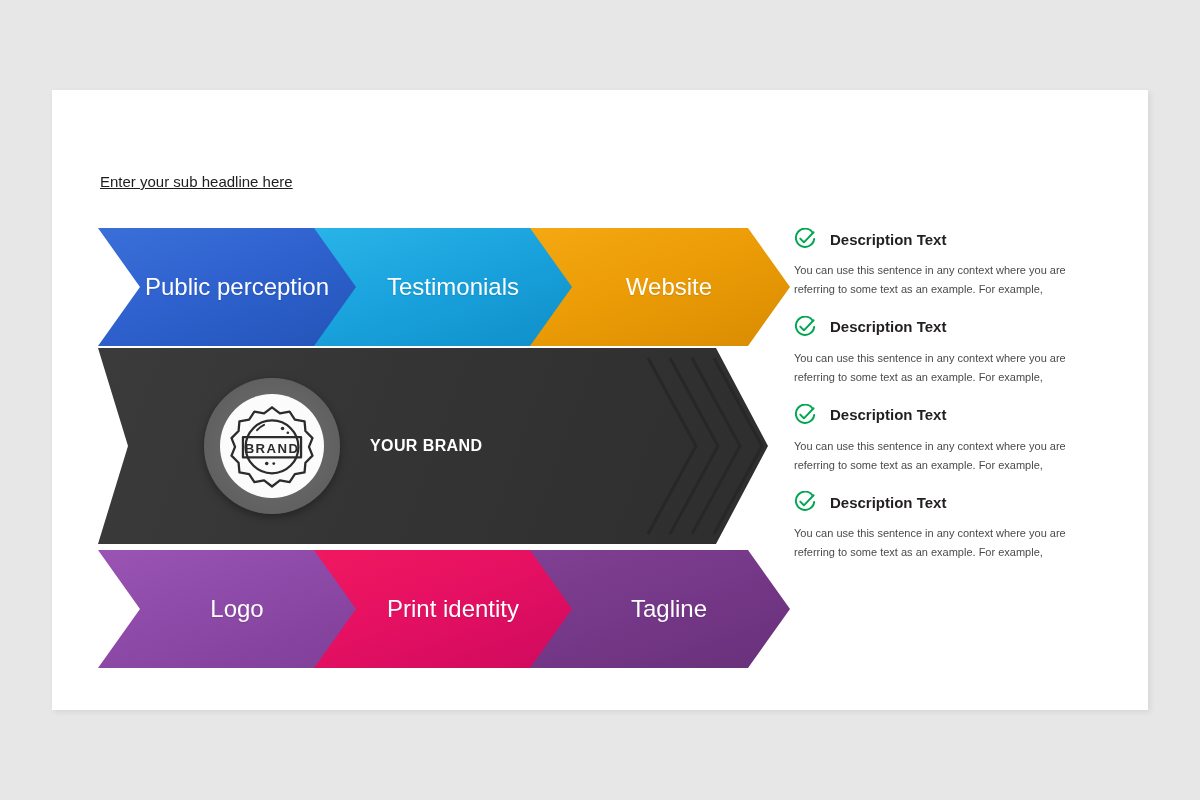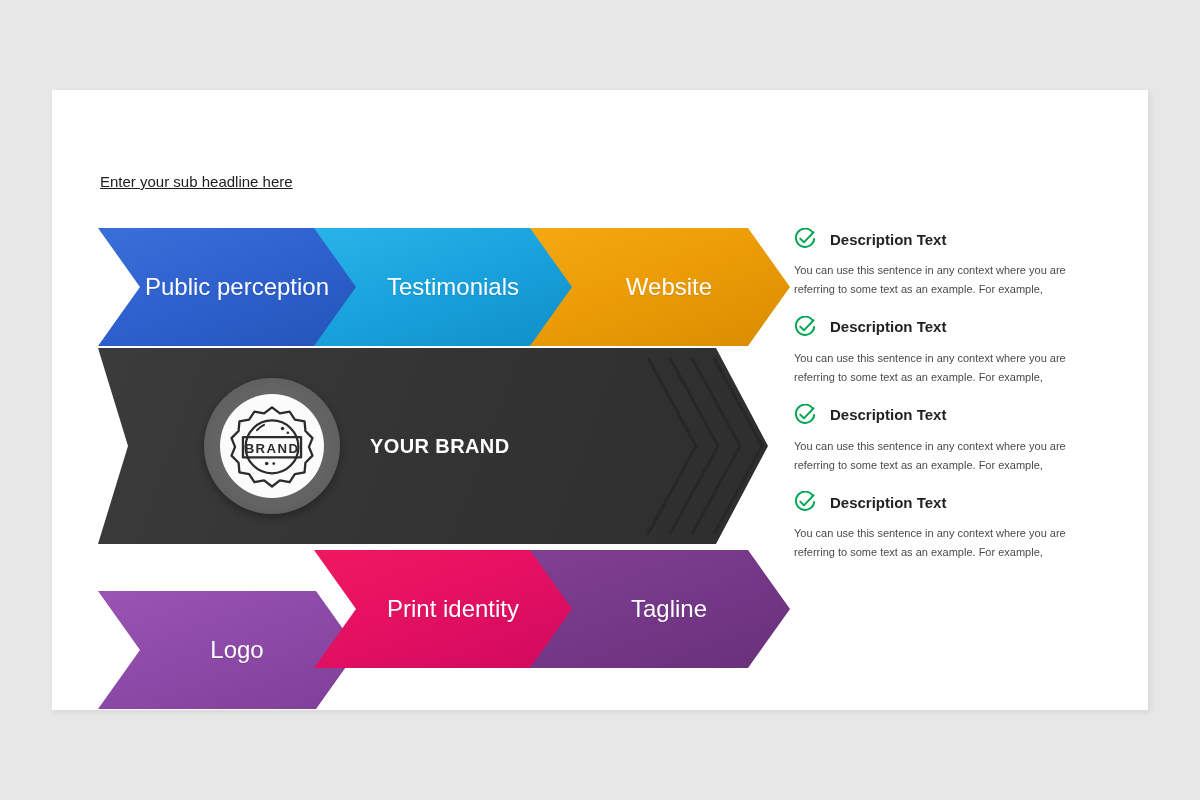--- a/index.html
+++ b/index.html
@@ -78,21 +78,21 @@
     text-shadow: 0 1px 1px rgba(0,0,0,0.12);
   }
 
   .chev.c1 { left: 0px;   width: 260px; }
   .chev.c2 { left: 216px; width: 260px; }
   .chev.c3 { left: 432px; width: 260px; }
 
   .blue   { background: linear-gradient(160deg, #3a6fd8 0%, #2f62cf 45%, #2454b8 100%); }
   .cyan   { background: linear-gradient(160deg, #29b4e8 0%, #1aa3dd 45%, #0f8fc9 100%); }
   .orange { background: linear-gradient(160deg, #f5a812 0%, #eb9c06 45%, #d98c02 100%); }
-  .purple { background: linear-gradient(160deg, #9a55b4 0%, #8e4aa8 45%, #7f3f98 100%); margin-top: 41px; }
+  .purple { background: linear-gradient(160deg, #9a55b4 0%, #8e4aa8 45%, #7f3f98 100%); }
   .pink   { background: linear-gradient(160deg, #f0185f 0%, #e51062 45%, #cf0a5e 100%); }
   .dpurple{ background: linear-gradient(160deg, #804093 0%, #763889 45%, #68307a 100%); }
 
   
   .brand-band {
     position: absolute;
     left: 46px;
     top: 258px;
     width: 670px;
     height: 196px;
@@ -133,21 +133,21 @@
     justify-content: center;
   }
   .brand-title {
     position: absolute;
     left: 272px;
     top: 0;
     height: 196px;
     display: flex;
     align-items: center;
     color: #ffffff;
-    font-size: 20px;
+    font-size: 16px;
     font-weight: bold;
     letter-spacing: 0.4px;
   }
 
   
   .desc-list {
     position: absolute;
     left: 742px;
     top: 138px;
     width: 320px;

